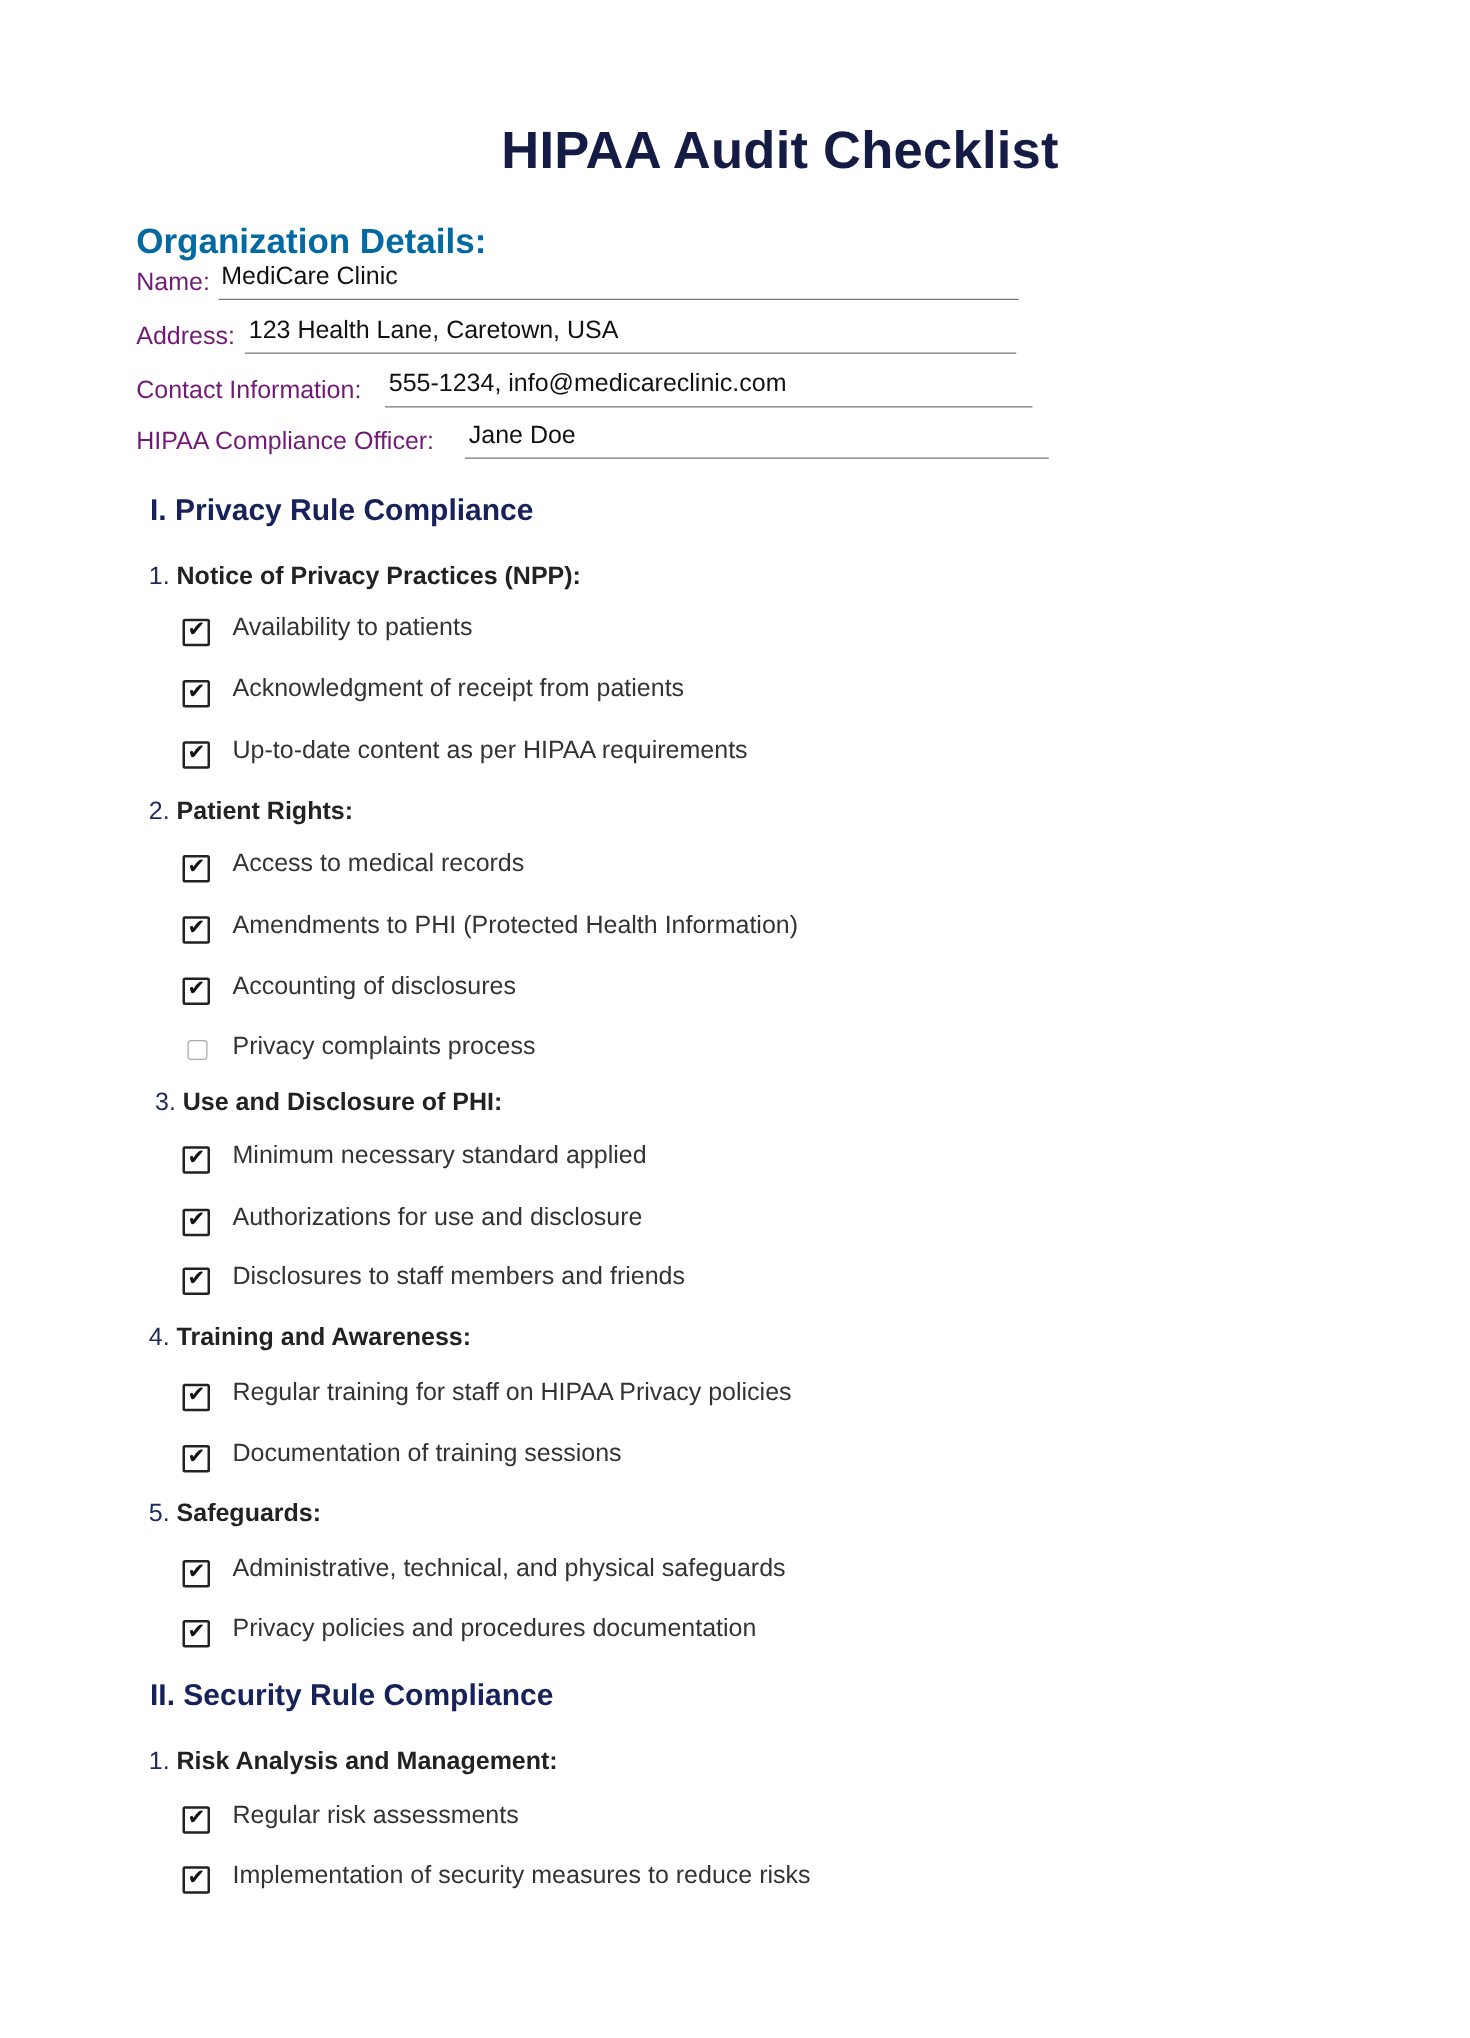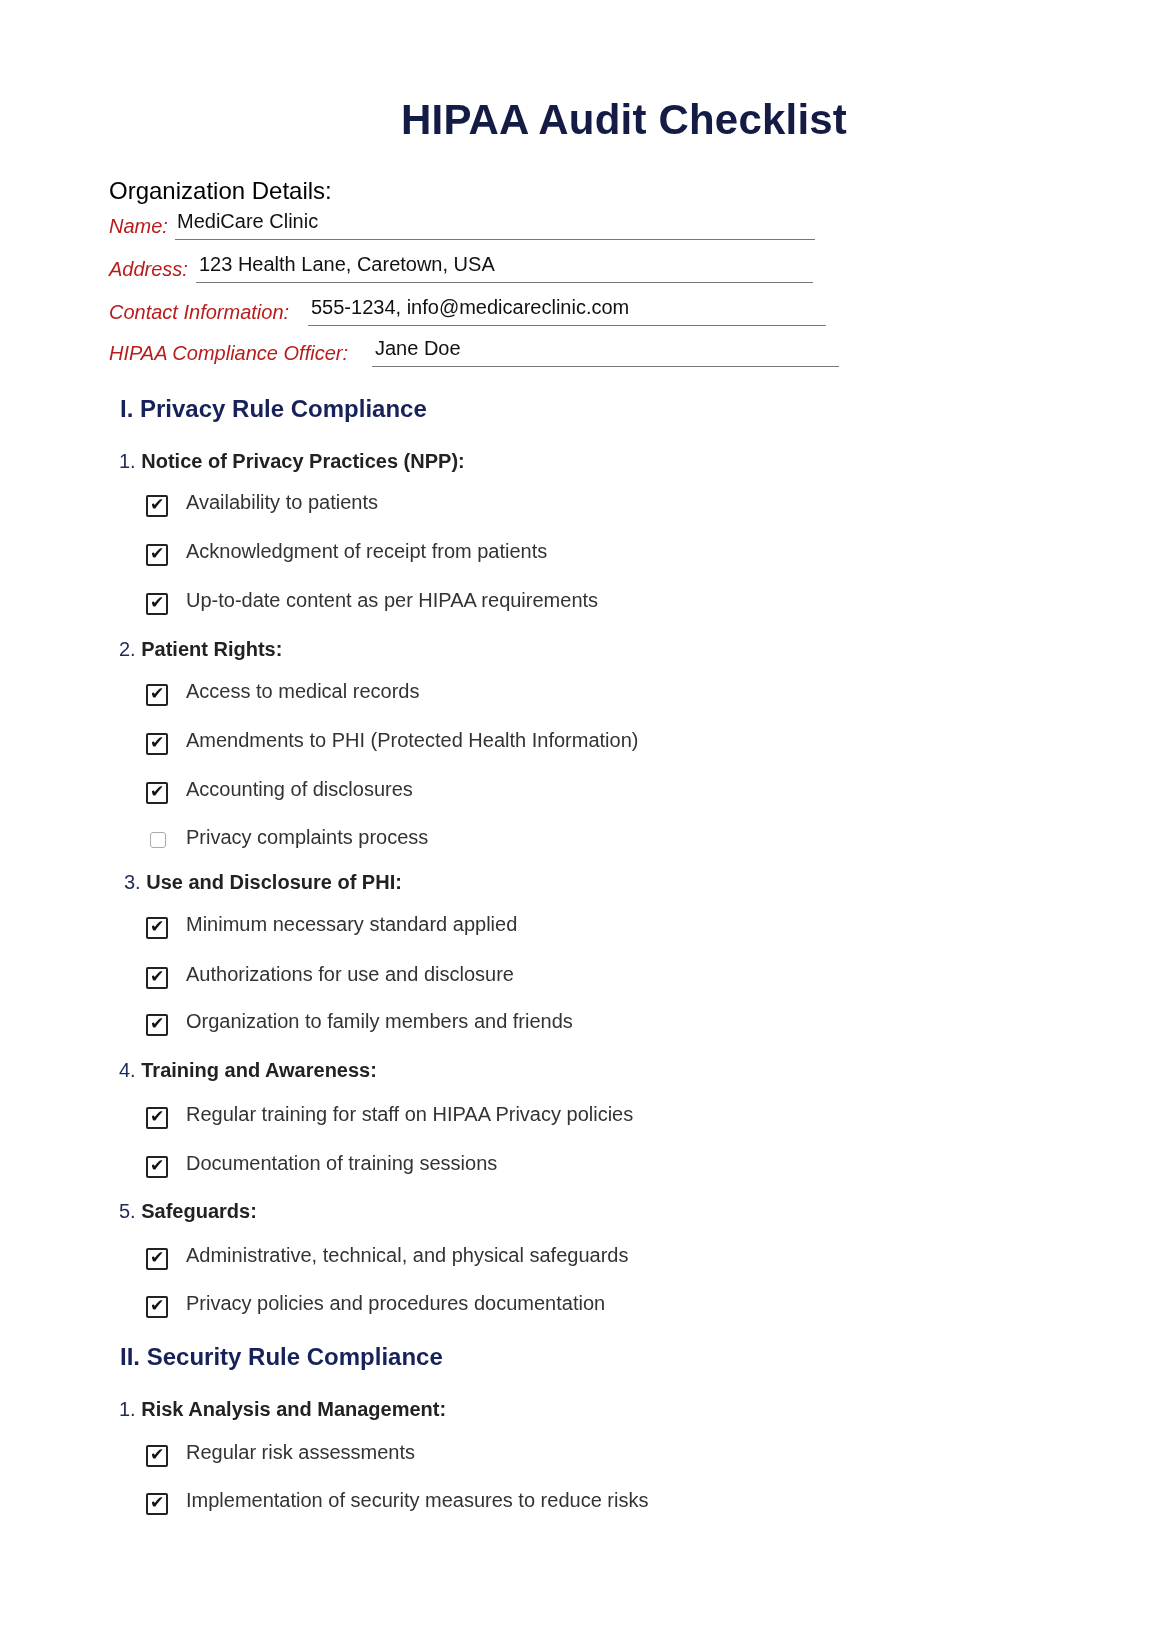--- a/index.html
+++ b/index.html
@@ -1,22 +1,22 @@
 <!DOCTYPE html>
 <html><head>
 <meta charset="utf-8">
 <style>
   html, body { margin: 0; padding: 0; background: #ffffff; }
   body { width: 1176px; height: 1630px; position: relative; overflow: hidden;
          font-family: "Liberation Sans", sans-serif; color: #222222; }
   .abs { position: absolute; white-space: nowrap; }
   .title { left: 0; width: 1176px; top: 96px; text-align: center; font-size: 42px; font-weight: bold; color: #141c45; letter-spacing: 0.2px; margin-left: 36px; }
-  .org-heading { left: 109px; top: 177px; font-size: 24px; font-weight: normal; color: #000000; }
+  .org-heading { left: 109px; top: 177px; font-size: 28px; font-weight: bold; color: #0369a1; }
   .field { position: absolute; left: 109px; height: 40px; }
-  .field-label { position: absolute; left: 0; bottom: 2px; font-size: 20px; color: #b91c1c; white-space: nowrap; font-style: italic; }
+  .field-label { position: absolute; left: 0; bottom: 2px; font-size: 20px; color: #701a75; white-space: nowrap; }
   .field-value { position: absolute; bottom: 7px; font-size: 20px; color: #111; white-space: nowrap; }
   .field-line { position: absolute; bottom: 0; height: 0; border-bottom: 1.5px solid #777; }
   .section-title { font-size: 24px; font-weight: bold; color: #17225a; left: 109px; margin-left: 11px; }
   .sub-heading { font-size: 20px; font-weight: bold; color: #222; }
   .sub-num { font-weight: normal; color: #1f2a5c; }
   .item { position: absolute; left: 146px; height: 30px; }
   .cb { position: absolute; left: 0; top: 0; width: 22px; height: 22px; border: 2px solid #222; border-radius: 2px; box-sizing: border-box; }
   .cb.checked::after { content: "\2714"; position: absolute; left: 2px; top: -3px; font-size: 17px; color: #111; font-family: "DejaVu Sans", sans-serif; }
   .cb.unchecked { left: 4px; top: 2px; width: 16px; height: 16px; border: 1.5px solid #aaa; border-radius: 3px; }
   .item-label { position: absolute; left: 40px; top: -4px; font-size: 20px; color: #333; white-space: nowrap; }
@@ -99,21 +99,21 @@
 <div class="item" style="top:917px;">
   <span class="cb checked"></span>
   <span class="item-label">Minimum necessary standard applied</span>
 </div>
 <div class="item" style="top:967px;">
   <span class="cb checked"></span>
   <span class="item-label">Authorizations for use and disclosure</span>
 </div>
 <div class="item" style="top:1014px;">
   <span class="cb checked"></span>
-  <span class="item-label">Organization to family members and friends</span>
+  <span class="item-label">Disclosures to staff members and friends</span>
 </div>
 
 <div class="abs sub-heading" style="left:119px; top:1059px;">
   <span class="sub-num">4.</span>
   <span>Training and Awareness:</span>
 </div>
 <div class="item" style="top:1107px;">
   <span class="cb checked"></span>
   <span class="item-label">Regular training for staff on HIPAA Privacy policies</span>
 </div>

